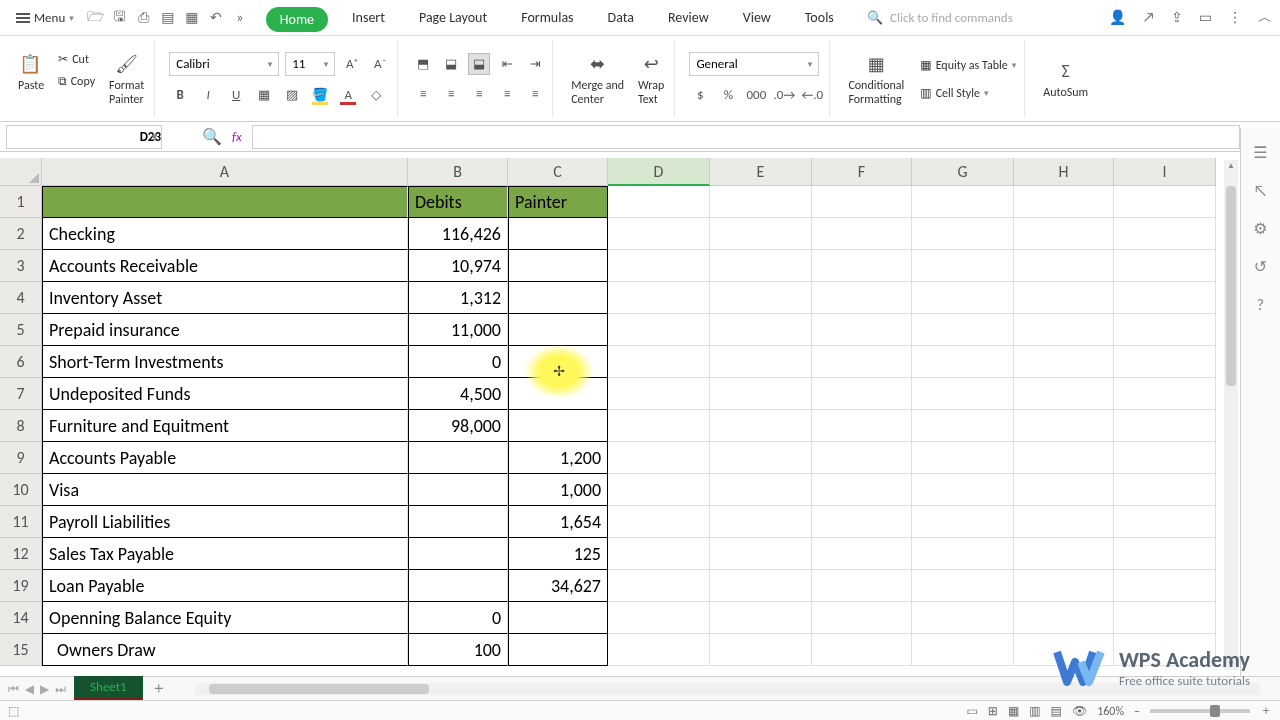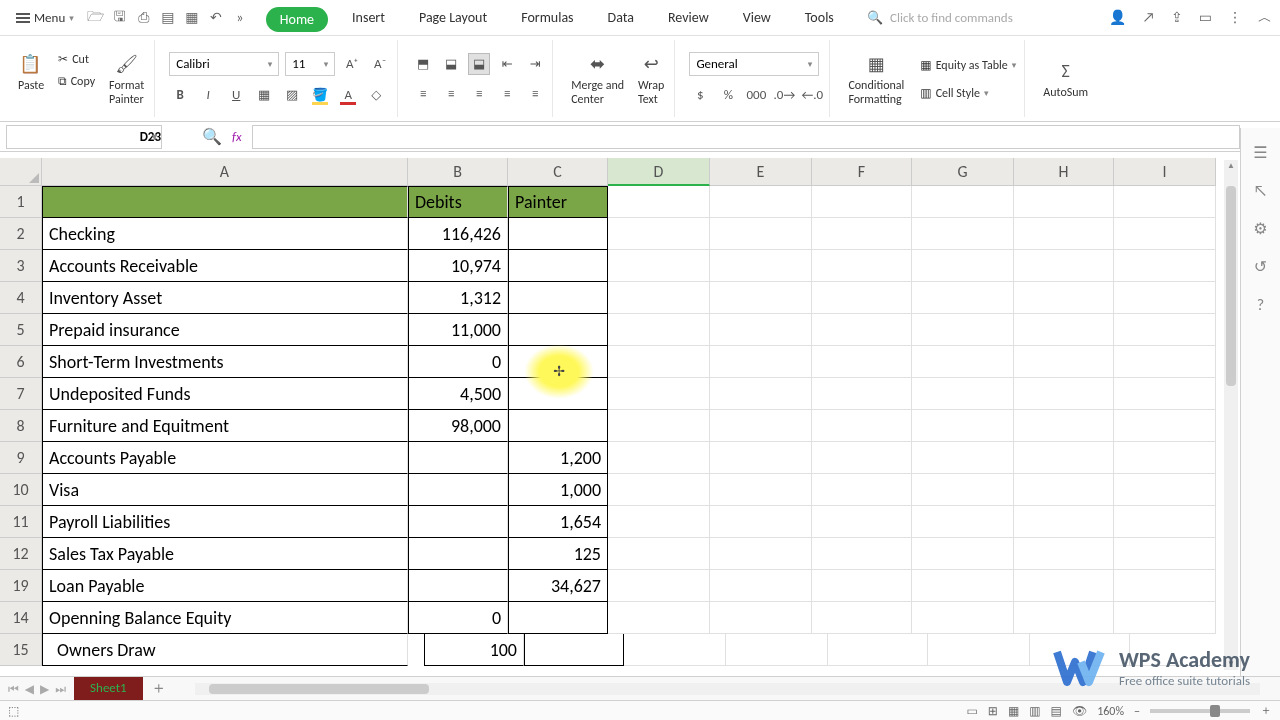--- a/index.html
+++ b/index.html
@@ -78,21 +78,21 @@
 .side-ic { width: 20px; height: 20px; color: #888; font-size: 16px; cursor: pointer; display: flex; align-items: center; justify-content: center; }
 
 
 .vscroll { position: absolute; right: 42px; top: 160px; width: 14px; bottom: 50px; background: #f0f0f0; }
 .vscroll .thumb { position: absolute; top: 26px; left: 2px; right: 2px; height: 200px; background: #ccc; border-radius: 4px; }
 .vscroll .ar { position: absolute; left: 0; right: 0; height: 12px; text-align: center; font-size: 8px; color: #888; }
 
 
 .sheet-bar { position: absolute; bottom: 20px; left: 0; right: 0; height: 24px; display: flex; align-items: center; border-top: 1px solid #d0d0d0; background: #f8f8f8; }
 .sheet-nav { display: flex; gap: 6px; padding: 0 8px; color: #aaa; font-size: 12px; }
-.sheet-tab { padding: 3px 16px; font-size: 13px; color: #2bb24c; border-bottom: 2px solid #7f1d1d; background: #7f1d1d; cursor: pointer; }
+.sheet-tab { padding: 3px 16px; font-size: 13px; color: #2bb24c; border-bottom: 4px solid #7f1d1d; background: #14532d; cursor: pointer; }
 .sheet-add { padding: 0 8px; color: #888; cursor: pointer; }
 .hscroll { flex: 1; margin: 0 20px; height: 12px; background: #f0f0f0; position: relative; }
 .hscroll .thumb { position: absolute; left: 14px; width: 220px; top: 1px; bottom: 1px; background: #ccc; border-radius: 4px; }
 
 
 .status-bar { position: absolute; bottom: 0; left: 0; right: 0; height: 20px; display: flex; align-items: center; justify-content: space-between; padding: 0 8px; border-top: 1px solid #d0d0d0; font-size: 12px; color: #666; background: #fafafa; }
 .status-right { display: flex; align-items: center; gap: 10px; }
 .zoom-slider { width: 100px; height: 4px; background: #ccc; position: relative; }
 .zoom-slider .knob { position: absolute; top: -4px; left: 60px; width: 10px; height: 12px; background: #888; border-radius: 2px; }
 
@@ -480,21 +480,21 @@
           <div class="cell cC bb br num" style="border-left: 1px solid rgb(0, 0, 0);"></div>
           <div class="cell cD"></div>
           <div class="cell cE"></div>
           <div class="cell cF"></div>
           <div class="cell cG"></div>
           <div class="cell cH"></div>
           <div class="cell cI"></div>
         </div>
         <div class="crow">
           <div class="cell cA bb" style="border-left: 1px solid rgb(0, 0, 0); padding-left: 14px;">Owners Draw</div>
-          <div class="cell cB bb num" style="border-left: 1px solid rgb(0, 0, 0); margin-left: 16px;">100</div>
+          <div class="cell cB bb num" style="border-left: 1px solid rgb(0, 0, 0);">100</div>
           <div class="cell cC bb br num" style="border-left: 1px solid rgb(0, 0, 0);"></div>
           <div class="cell cD"></div>
           <div class="cell cE"></div>
           <div class="cell cF"></div>
           <div class="cell cG"></div>
           <div class="cell cH"></div>
           <div class="cell cI"></div>
         </div>
         <div class="highlight" style="top:158px; left:482px;">
         <span class="cursor">✢</span>

